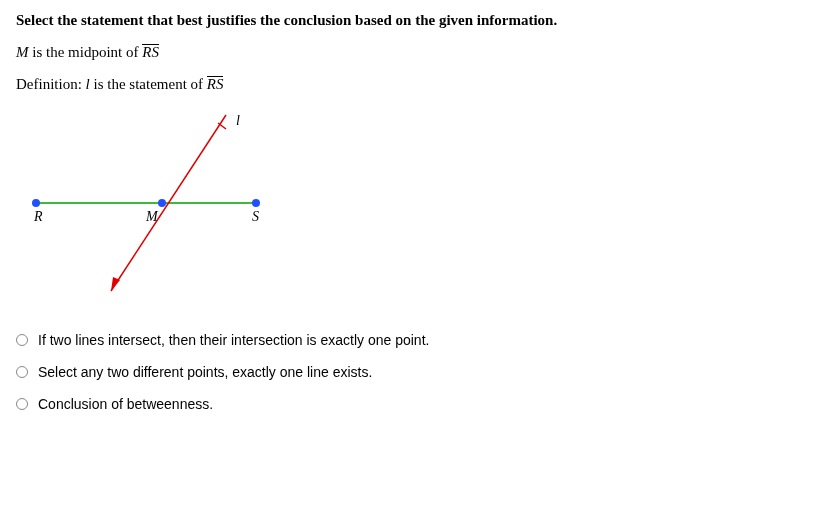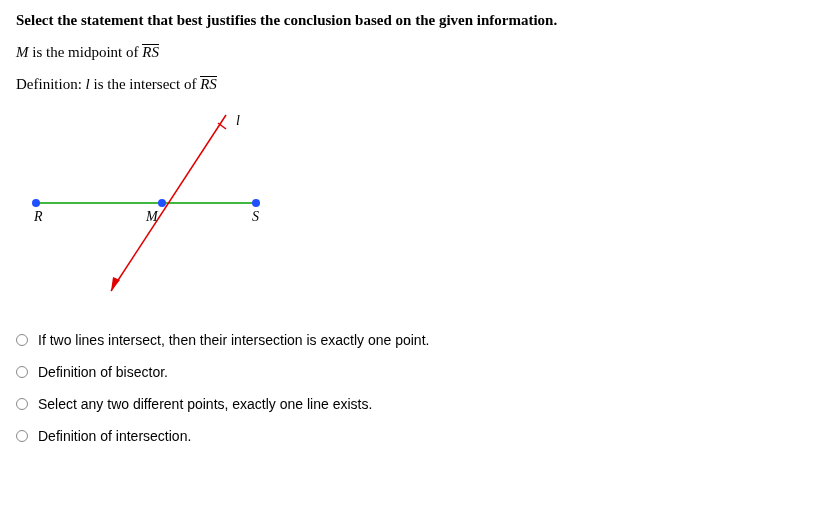--- a/index.html
+++ b/index.html
@@ -58,21 +58,21 @@
 </head>
 <body>
 
 <div class="heading">Select the statement that best justifies the conclusion based on the given information.</div>
 
 <div class="given">
   <span class="mi">M</span><span> is the midpoint of </span><span class="overline mi">RS</span>
 </div>
 
 <div class="given">
-  <span>Definition: </span><span class="mi">l</span><span> is the intersect of </span><span class="overline mi">RS</span>
+  <span>Definition: </span><span class="mi">l</span><span> is the statement of </span><span class="overline mi">RS</span>
 </div>
 
 <div class="diagram">
   <svg width="260" height="200" viewBox="0 0 260 200">
 
     <line x1="20" y1="100" x2="240" y2="100" stroke="#00a000" stroke-width="1.5"></line>
 
     <line x1="210" y1="12" x2="95" y2="188" stroke="#e00000" stroke-width="1.5"></line>
 
     <line x1="202" y1="20" x2="210" y2="26" stroke="#e00000" stroke-width="1.5"></line>
@@ -90,23 +90,19 @@
   </svg>
 </div>
 
 <div class="options">
   <div class="option">
     <div class="radio"></div>
     <span class="opt-label">If two lines intersect, then their intersection is exactly one point.</span>
   </div>
   <div class="option">
     <div class="radio"></div>
-    <span class="opt-label">Definition of bisector.</span>
-  </div>
-  <div class="option">
-    <div class="radio"></div>
     <span class="opt-label">Select any two different points, exactly one line exists.</span>
   </div>
   <div class="option">
     <div class="radio"></div>
-    <span class="opt-label">Definition of intersection.</span>
+    <span class="opt-label">Conclusion of betweenness.</span>
   </div>
 </div>
 
 </body></html>

